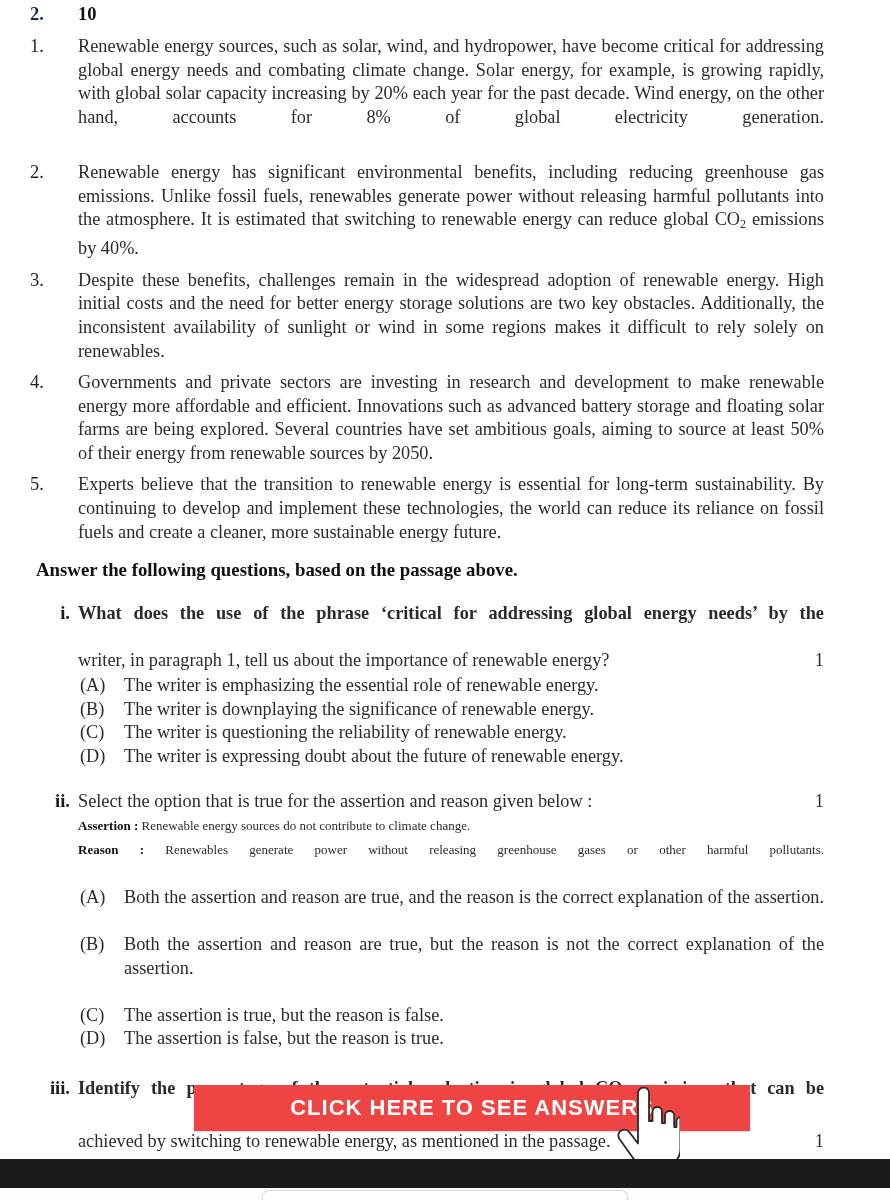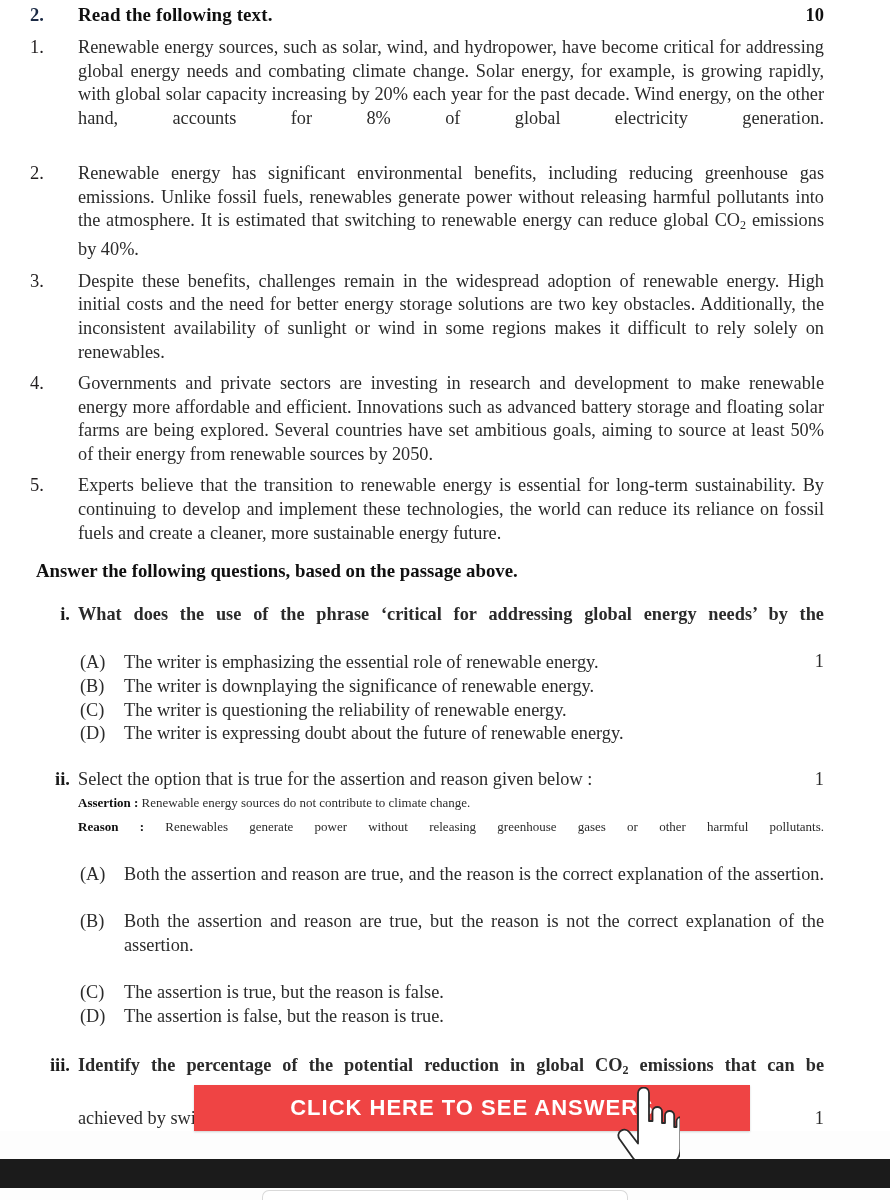--- a/index.html
+++ b/index.html
@@ -263,21 +263,20 @@
   }
 </style>
 </head>
 <body>
 
 <div class="page">
   <div class="sheet">
 
     <div class="head-row">
       <div class="head-num">2.</div>
-      <div class="head-title">Read the following text.</div>
       <div class="head-marks">10</div>
     </div>
 
     <div class="q-row" style="margin-top:10px;">
       <div class="marker">1.</div>
       <div class="body-col">
         <p class="para last-full">Renewable energy sources, such as solar, wind, and hydropower, have become critical for addressing global energy needs and combating climate change. Solar energy, for example, is growing rapidly, with global solar capacity increasing by 20% each year for the past decade. Wind energy, on the other hand, accounts for 8% of global electricity generation.</p>
       </div>
     </div>
 
@@ -310,20 +309,21 @@
     </div>
 
     <div class="section-head">Answer the following questions, based on the passage above.</div>
 
     <div class="question" style="margin-top:20px;">
       <div class="marker roman">i.</div>
       <div class="body-col">
         <div class="q-stem">
           <span class="stem-line justified">What does the use of the phrase ‘critical for addressing global energy needs’ by the</span>
           <span class="marks-right">1</span>
+          <span class="stem-line">writer, in paragraph 1, tell us about the importance of renewable energy?</span>
         </div>
         <div class="options">
           <div class="opt">
             <span class="opt-key">(A)</span>
             <span class="opt-text">The writer is emphasizing the essential role of renewable energy.</span>
           </div>
           <div class="opt">
             <span class="opt-key">(B)</span>
             <span class="opt-text">The writer is downplaying the significance of renewable energy.</span>
           </div>

